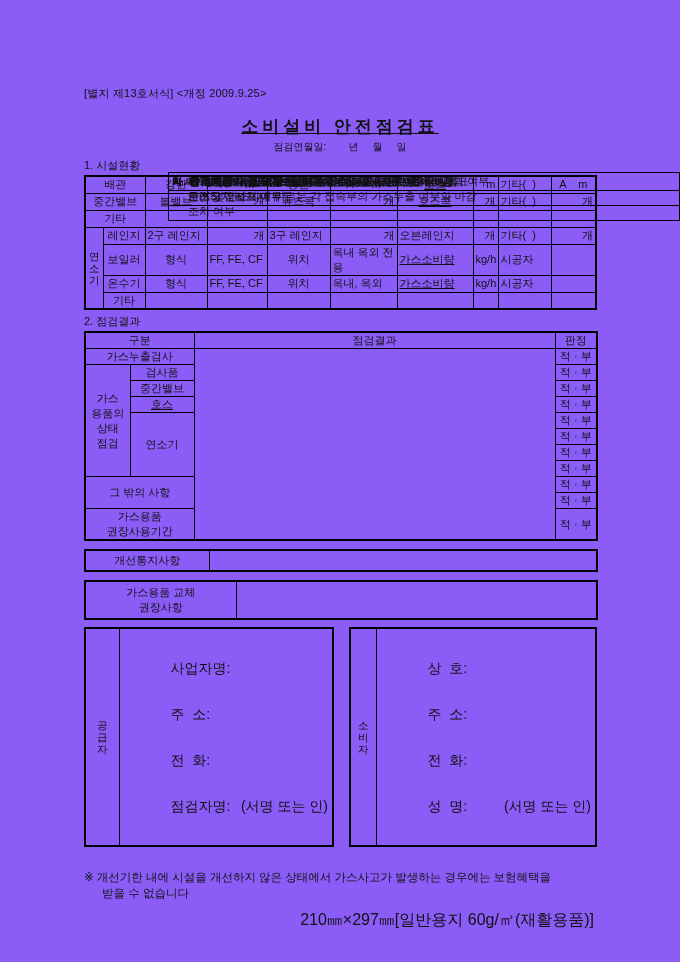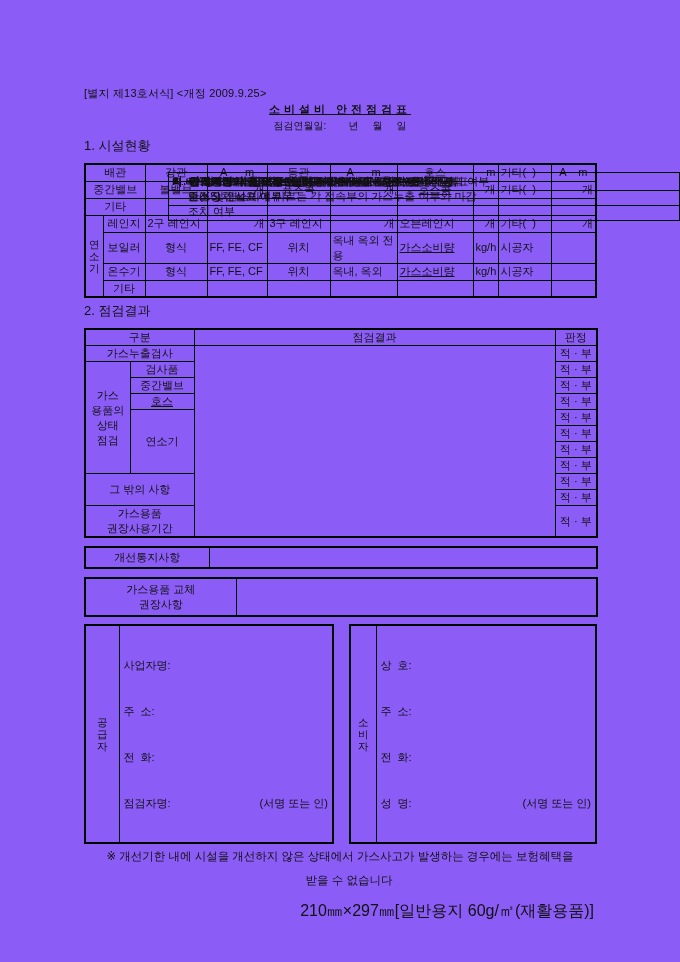--- a/index.html
+++ b/index.html
@@ -6,24 +6,24 @@
   html,body { background:#fff; }
   body {
     width:680px; height:962px;
     font-family:"Liberation Sans","DejaVu Sans",sans-serif;
     color:#111;
   }
   .page { position:relative; width:680px; height:962px; overflow:hidden; background:#8b5cf6; }
   .content { position:absolute; left:84px; top:86px; width:512px; }
 
   .form-ref { font-size:11px; letter-spacing:0.2px; }
-  .title { text-align:center; font-size:11px; font-weight:bold; margin-top:1px; }
+  .title { text-align:center; font-size:17px; font-weight:bold; margin-top:14px; }
   .title .tspan { text-decoration:underline; letter-spacing:4px; }
   .date-line { text-align:center; font-size:10px; white-space:pre; margin-top:2px; }
-  .sec-label { font-size:13px; margin-top:4px; margin-bottom:8px; }
+  .sec-label { font-size:11px; margin-top:4px; margin-bottom:2px; }
 
   table { border-collapse:collapse; table-layout:fixed; width:512px; border:2px solid #000; }
   td {
     border:1px solid #000; font-size:11px; line-height:15px;
     padding:0 2px; text-align:center; vertical-align:middle;
     white-space:pre-wrap; overflow:hidden;
   }
   .t1 td { height:17px; }
   .vert-label { padding:0; line-height:12px; font-size:10.5px; }
   .left { text-align:left; }
@@ -40,26 +40,26 @@
   .group-label { font-size:11px; line-height:14px;margin-left:19px; }
 
   .box { margin-top:8px; }
   .box td { height:21px; }
   .box2 td { height:38px; line-height:15px; }
 
   .parties { display:flex; gap:15px; margin-top:7px; }
   .party { width:248px; border:2px solid #000; }
   .party.consumer { width:246px; }
   .party td.fields { padding:1px 4px; }
-  .fline { display:flex; justify-content:space-between; font-size:11px; line-height:16px; }
+  .fline { display:flex; justify-content:space-between; font-size:14px; line-height:16px;margin-left:47px; }
   .fline span { white-space:pre; }
 
   .footnote {
-    margin-top:0; font-size:11.5px; line-height:24px;
-    white-space:pre-wrap; padding-left:18px; text-indent:-18px;text-align:center;
+    margin-top:22px; font-size:11.5px; line-height:16px;
+    white-space:pre-wrap; padding-left:18px; text-indent:-18px;
   }
   .paper-spec { text-align:right; font-size:16px; margin-top:9px; padding-right:2px; }
 </style>
 </head>
 <body>
 
 <div class="page">
   <div class="content">
 
     <div class="form-ref">[별지 제13호서식] &lt;개정 2009.9.25&gt;</div>

